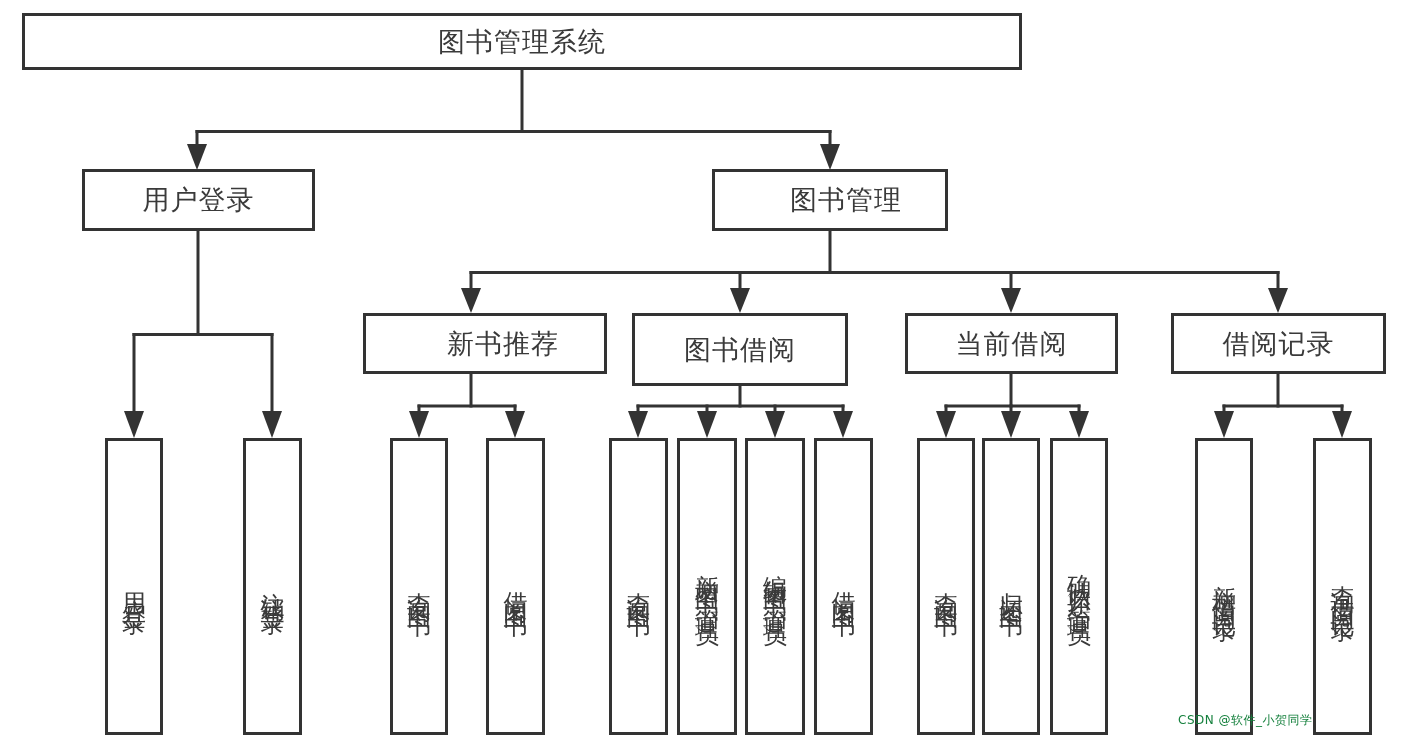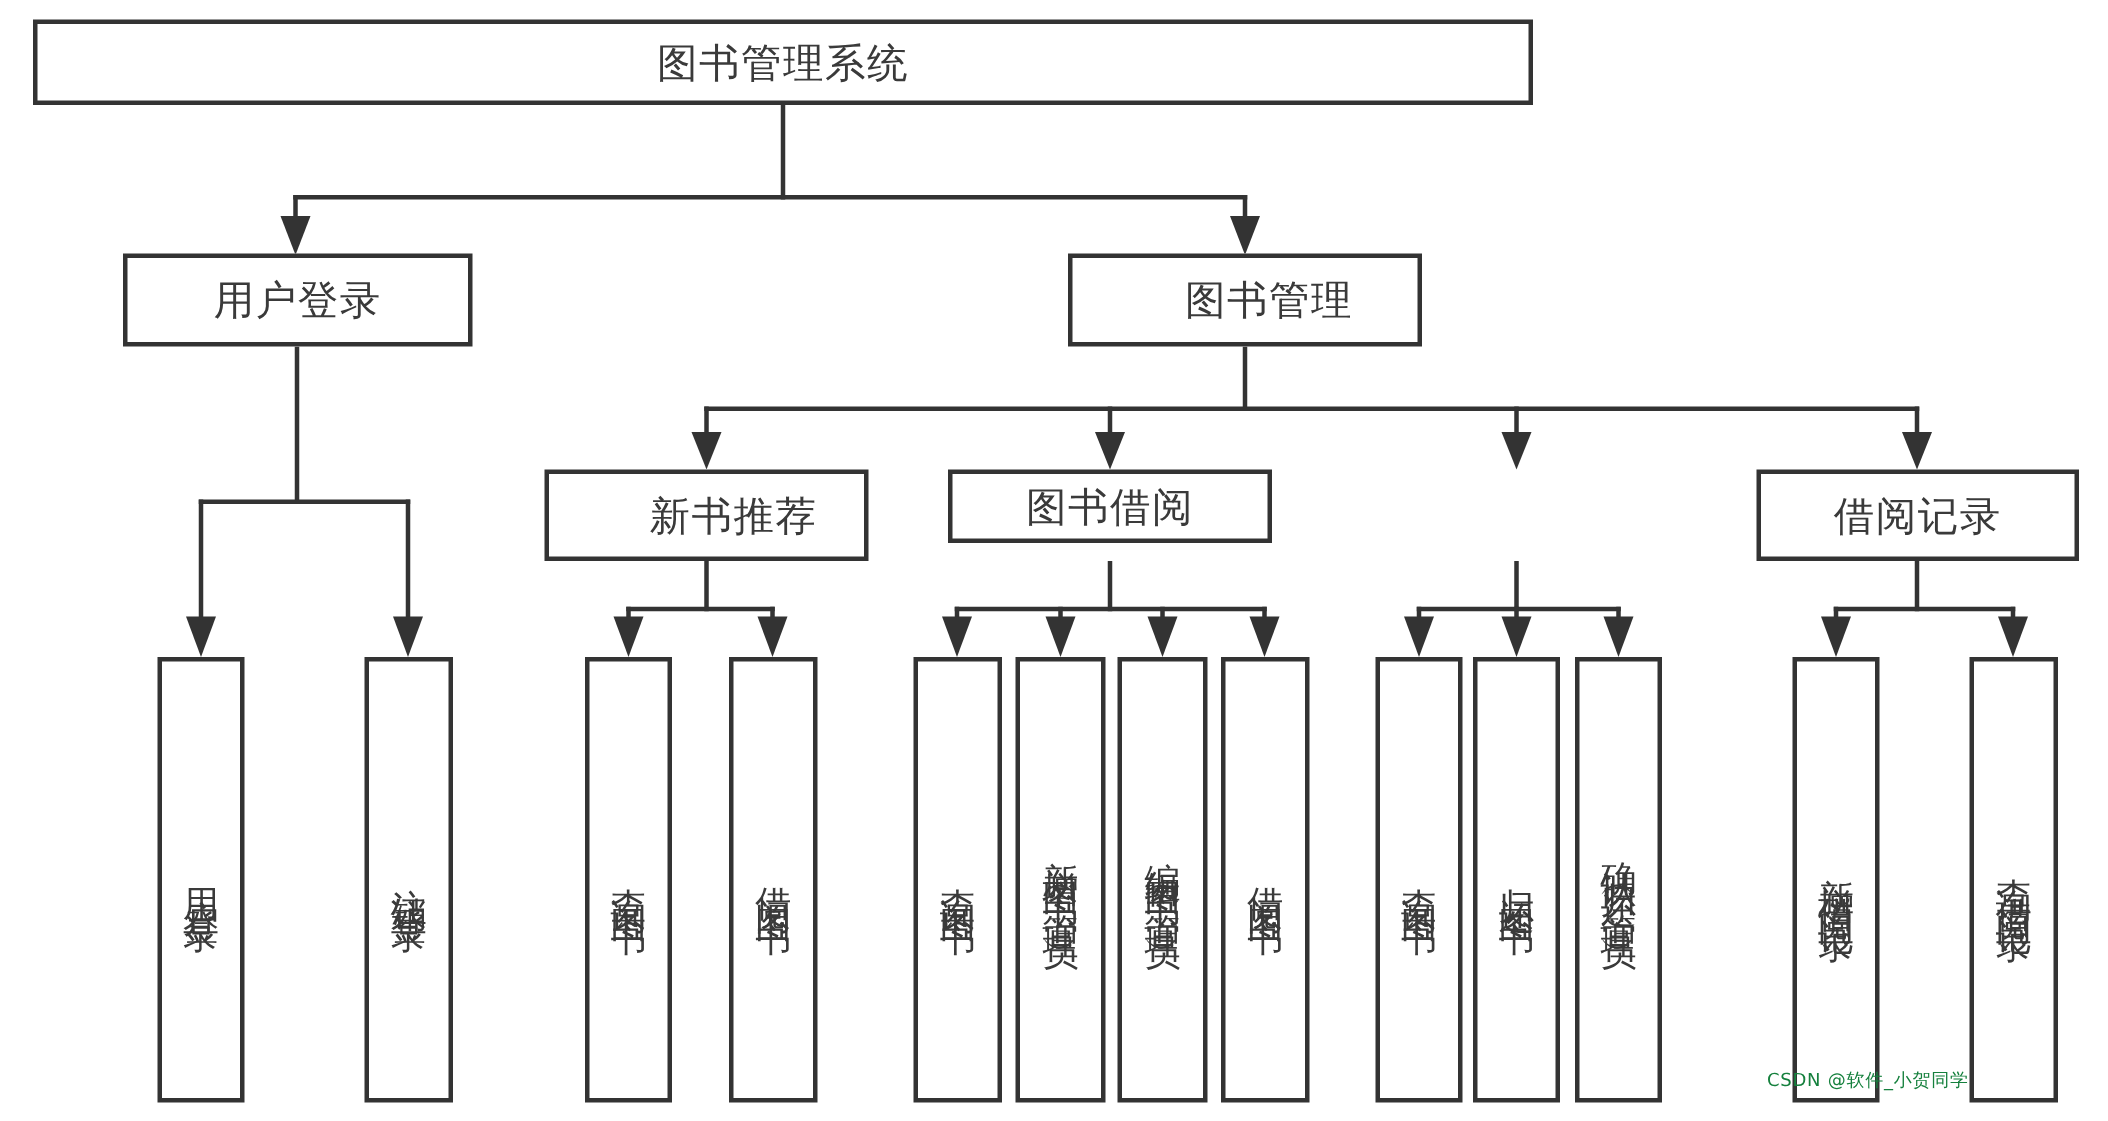--- a/index.html
+++ b/index.html
@@ -20,22 +20,22 @@
   .v-node span {
     writing-mode:vertical-rl; text-orientation:mixed;
     font-size:24px; letter-spacing:7px; line-height:1;
   }
   
   #root  { left:22px;  top:13px;  width:1000px; height:57px; }
   
   #l2-0  { left:82px;  top:169px; width:233px; height:62px; }
   #l2-1  { left:712px; top:169px; width:236px; height:62px;padding-left:32px; }
   
-  #l3-0  { left:363px;  top:313px; width:216px; height:61px;padding-left:36px; }
-  #l3-1  { left:632px;  top:313px; width:216px; height:49px; }
+  #l3-0  { left:363px;  top:313px; width:244px; height:61px;padding-left:36px; }
+  #l3-1  { left:632px;  top:313px; width:216px; height:73px; }
   #l3-2  { left:905px;  top:313px; width:213px; height:61px; }
   #l3-3  { left:1171px; top:313px; width:215px; height:61px; }
   
   .leaf { top:438px; height:297px; }
   #lf-0  { left:105px;  width:58px; }
   #lf-1  { left:243px;  width:59px; }
   #lf-2  { left:390px;  width:58px; }
   #lf-3  { left:486px;  width:59px; }
   #lf-4  { left:609px;  width:59px; }
   #lf-5  { left:677px;  width:60px; }
@@ -107,20 +107,21 @@
     </g>
   </svg>
 
   <div id="root" class="node h-node">图书管理系统</div>
 
   <div id="l2-0" class="node h-node">用户登录</div>
   <div id="l2-1" class="node h-node">图书管理</div>
 
   <div id="l3-0" class="node h-node">新书推荐</div>
   <div id="l3-1" class="node h-node">图书借阅</div>
+  <div id="l3-2" class="node h-node">当前借阅</div>
   <div id="l3-3" class="node h-node">借阅记录</div>
 
   <div id="lf-0" class="node v-node leaf">
     <span>用户登录</span>
   </div>
   <div id="lf-1" class="node v-node leaf">
     <span>注销登录</span>
   </div>
   <div id="lf-2" class="node v-node leaf">
     <span>查询图书</span>

